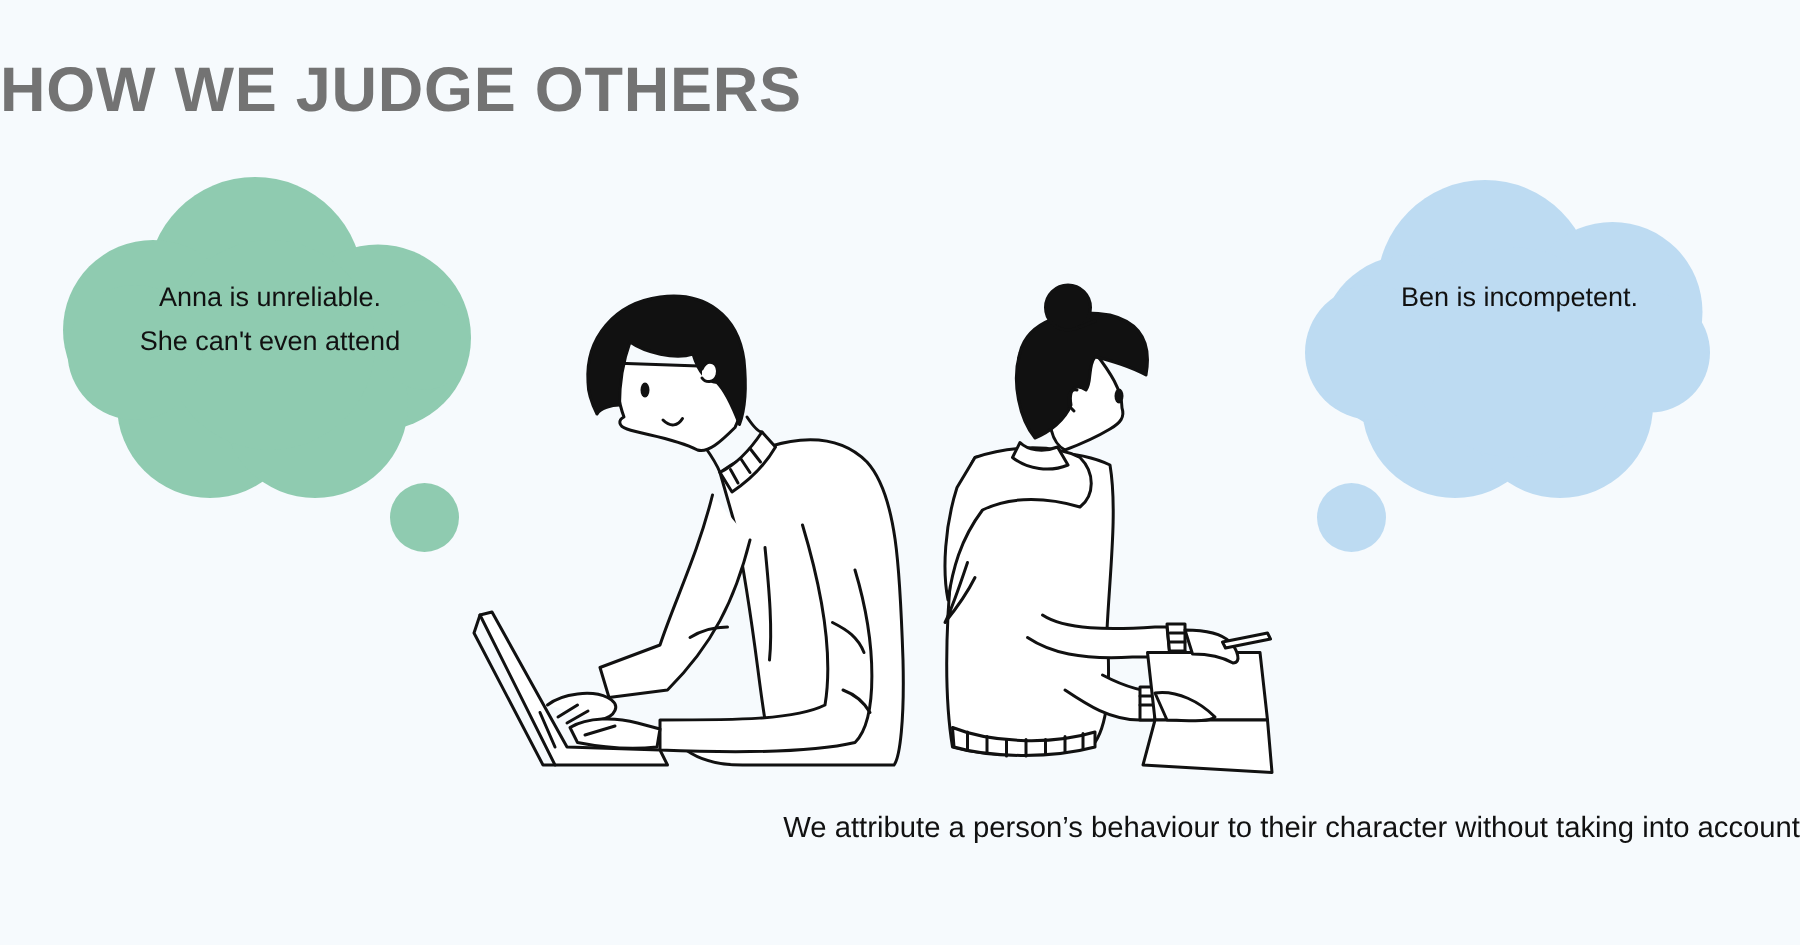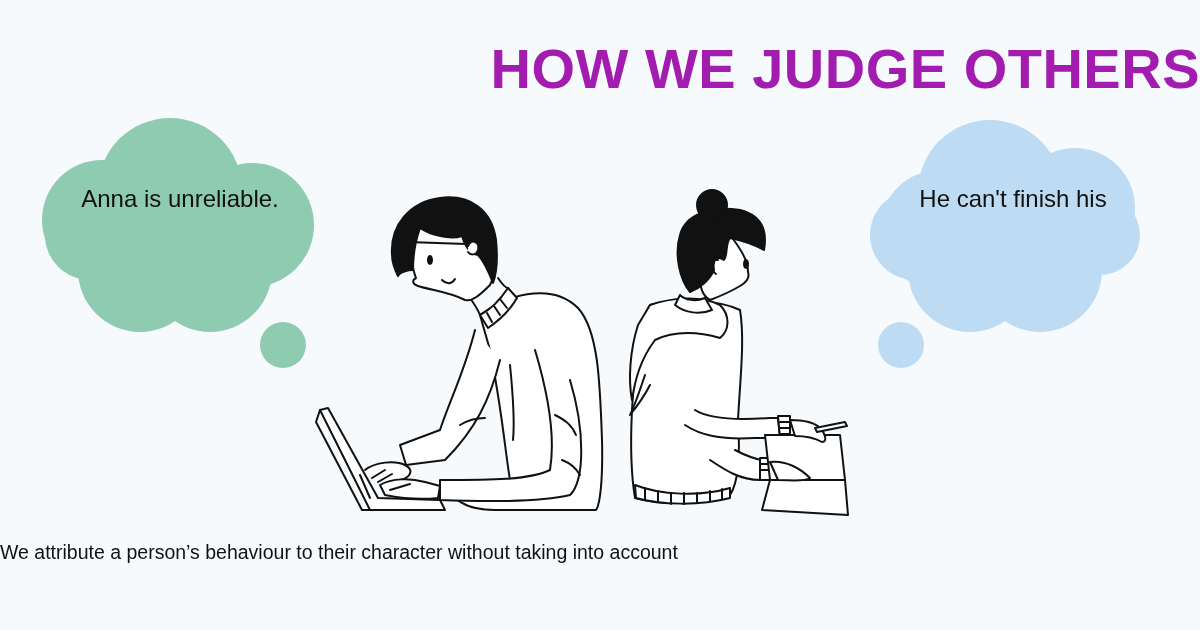--- a/index.html
+++ b/index.html
@@ -6,50 +6,50 @@
     html, body { width: 1200px; height: 630px; overflow: hidden; }
     body {
       background: #f6fafd;
       font-family: "Liberation Sans", "DejaVu Sans", sans-serif;
       color: #111;
       position: relative;
     }
     .title {
       position: absolute;
       top: 36px; left: 0; width: 1200px;
-      text-align: right;
-      font-size: 56px;
+      text-align: left;
+      font-size: 42px;
       font-weight: bold;
       letter-spacing: 0.5px;
-      color: #a21caf;
+      color: #737373;
     }
     .cloud {
       position: absolute;
       width: 300px; height: 270px;
     }
     .cloud svg { position: absolute; left: 0; top: 0; }
     .cloud-text {
       position: absolute;
-      font-size: 24px;
+      font-size: 18px;
       line-height: 29px;
       text-align: center;
       color: #111;
       white-space: nowrap;
     }
     .cloud-text div { display: block; }
     #cloud-left { left: 30px; top: 110px; }
     #cloud-left .cloud-text { left: 0; width: 300px; top: 74px; }
     #cloud-right { left: 860px; top: 110px; }
     #cloud-right .cloud-text { left: 2px; width: 302px; top: 74px; }
 
     .scene { position: absolute; left: 300px; top: 180px; }
     .caption {
       position: absolute;
       top: 538px; left: 0; width: 1200px;
-      text-align: left;
+      text-align: right;
       font-size: 19.5px;
       line-height: 29px;
       color: #111;
     }
     .caption div { display: block; }
   </style>
 </head>
 <body>
 
 <h1 class="title">HOW WE JUDGE OTHERS</h1>
@@ -63,39 +63,40 @@
       <circle cx="110" cy="160" r="62"></circle>
       <circle cx="180" cy="160" r="62"></circle>
       <circle cx="150" cy="120" r="70"></circle>
       <circle cx="60" cy="125" r="45"></circle>
       <circle cx="253" cy="120" r="30"></circle>
       <circle cx="253" cy="235" r="23"></circle>
     </g>
   </svg>
   <div class="cloud-text">
     <div>Anna is unreliable.</div>
+    <div>She can't even attend</div>
   </div>
 </div>
 
 <div class="cloud" id="cloud-right">
   <svg width="300" height="270" viewBox="0 0 300 270">
     <g fill="#bddbf2">
       <circle cx="130" cy="82" r="72"></circle>
       <circle cx="215" cy="98" r="60"></circle>
       <circle cx="80" cy="120" r="60"></circle>
       <circle cx="110" cy="160" r="62"></circle>
       <circle cx="180" cy="160" r="62"></circle>
       <circle cx="150" cy="125" r="70"></circle>
       <circle cx="240" cy="125" r="40"></circle>
       <circle cx="55" cy="125" r="45"></circle>
       <circle cx="41" cy="235" r="23"></circle>
     </g>
   </svg>
   <div class="cloud-text">
-    <div>He can't finish his</div>
+    <div>Ben is incompetent.</div>
   </div>
 </div>
 
 <div class="scene">
   <svg width="580" height="340" viewBox="0 0 580 340" fill="none" stroke="#111" stroke-width="2" stroke-linejoin="round" stroke-linecap="round">
 
     <g>
 
       <path d="M180 135 C215 110 255 105 278 128 C298 150 300 200 302 260 C303 300 300 325 296 330 L195 330 C165 330 150 318 148 305 L210 300 C205 270 202 230 190 170 Z" fill="#fff"></path>
 

